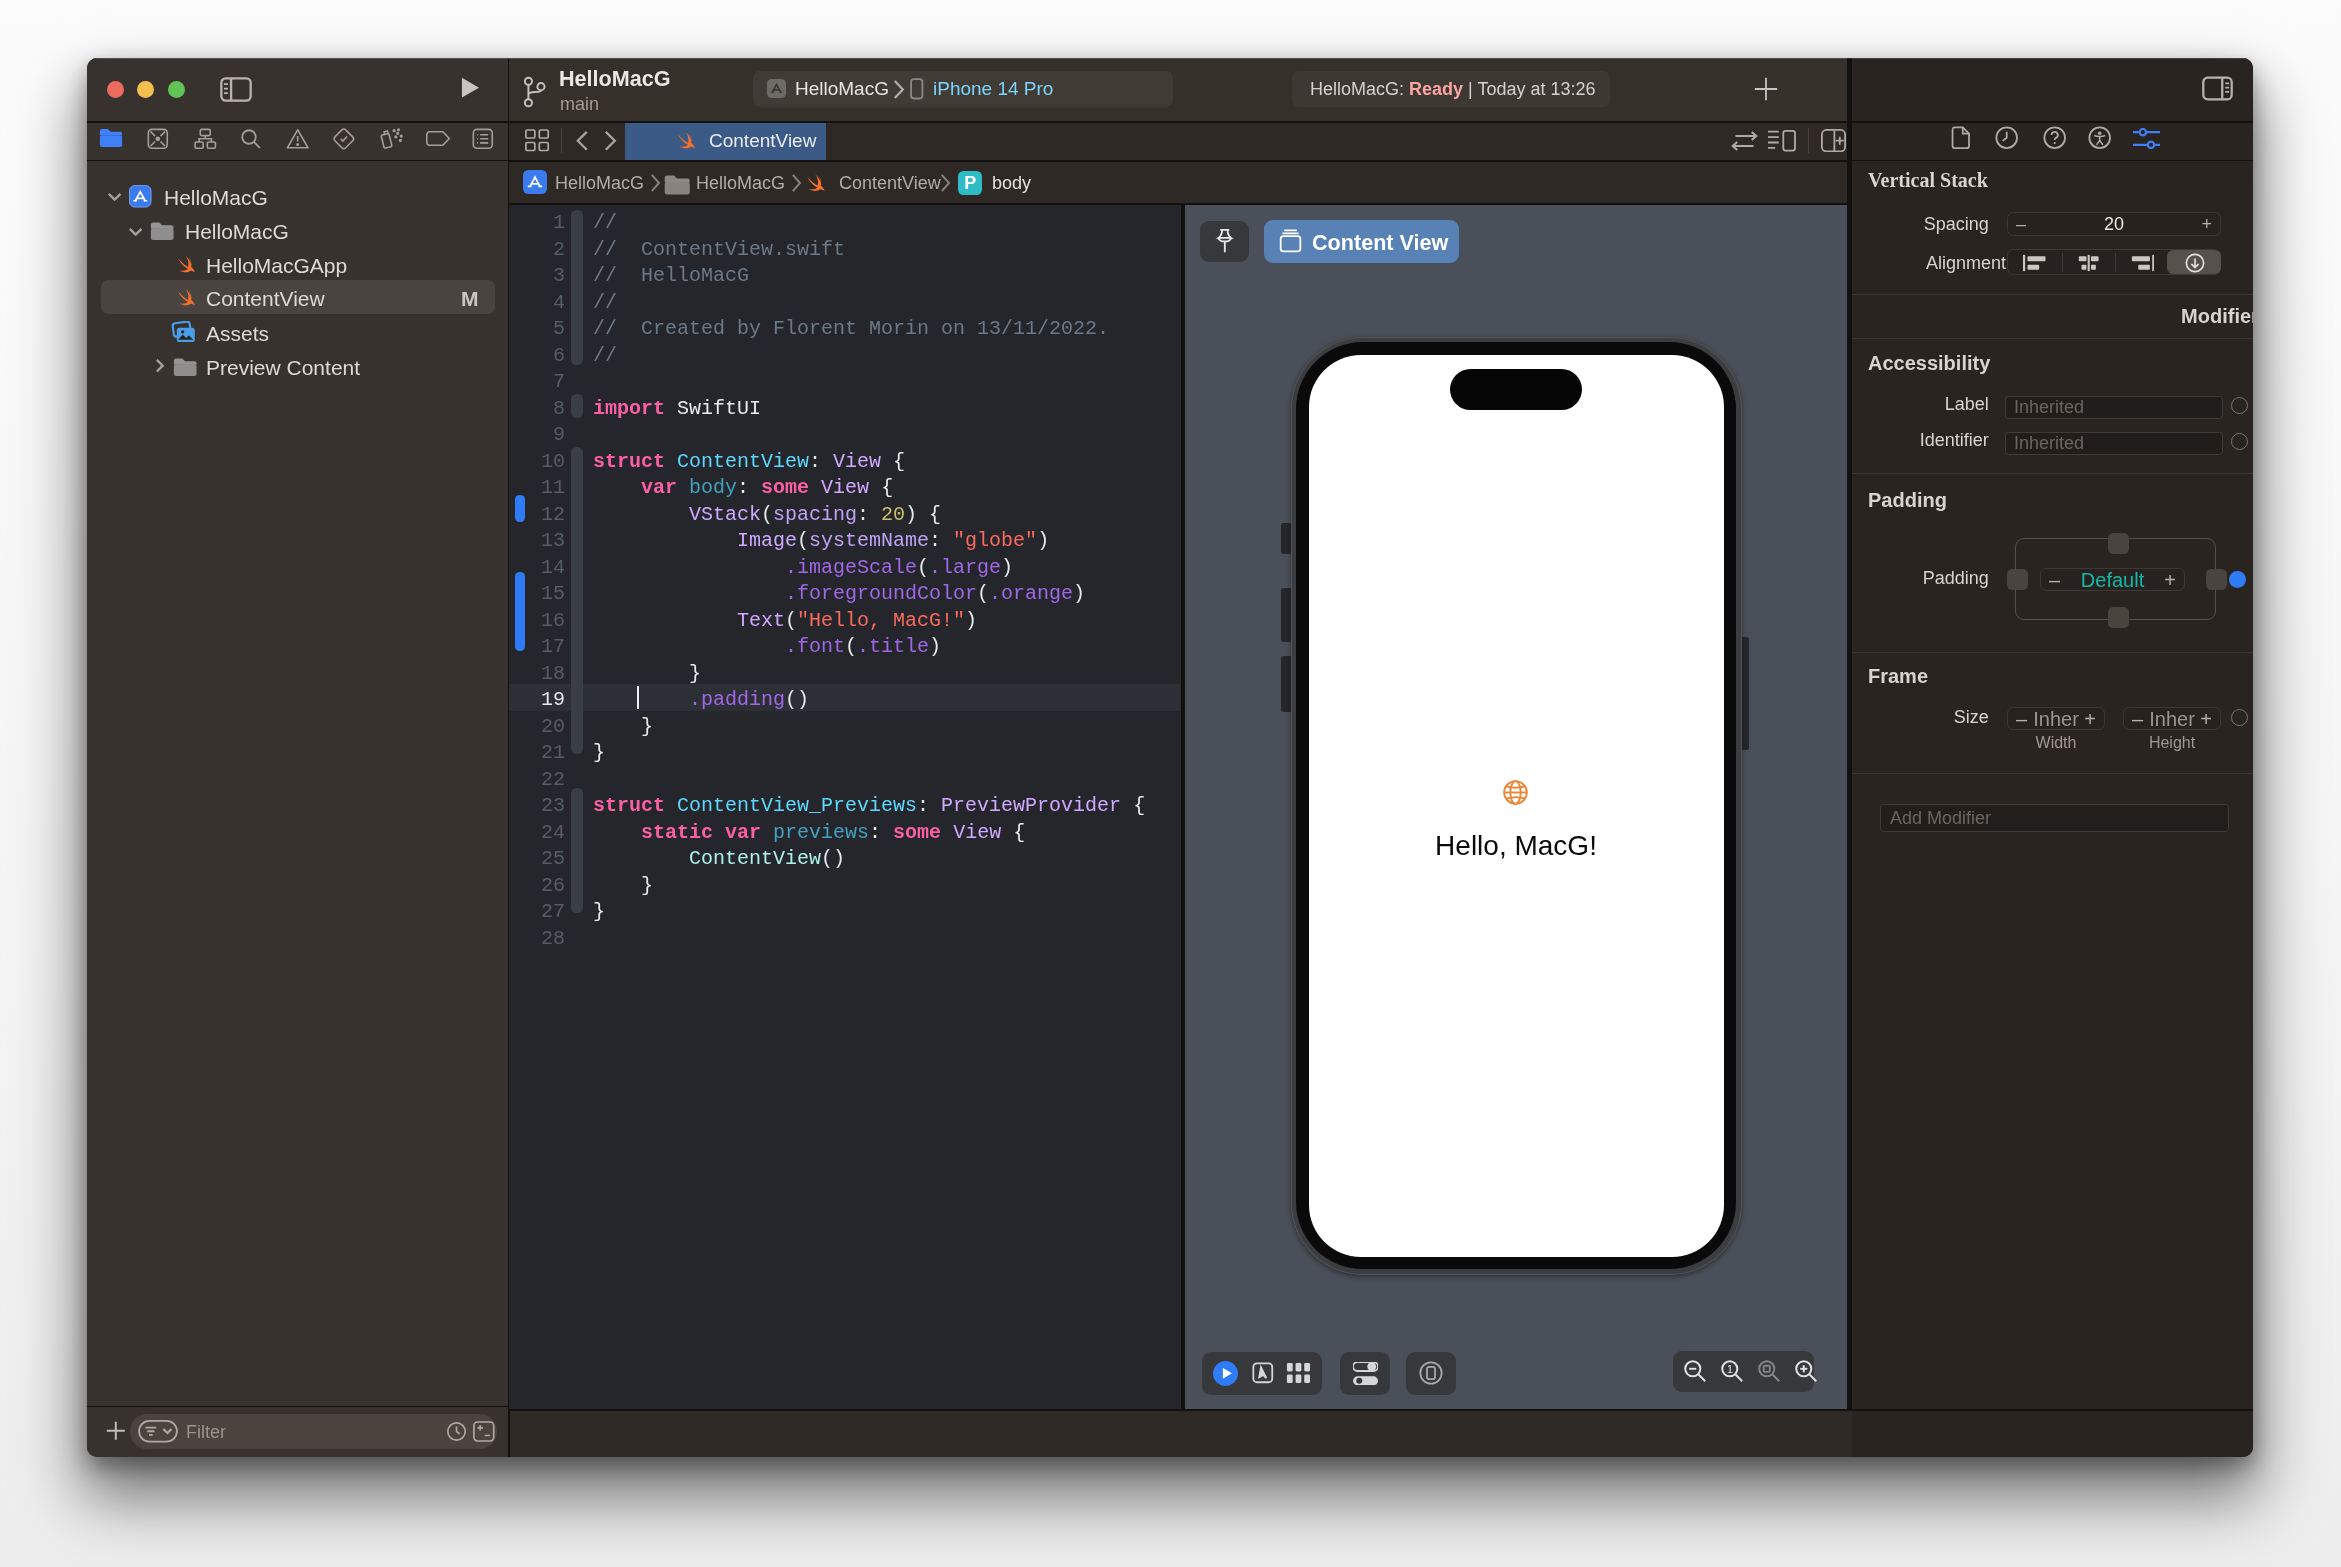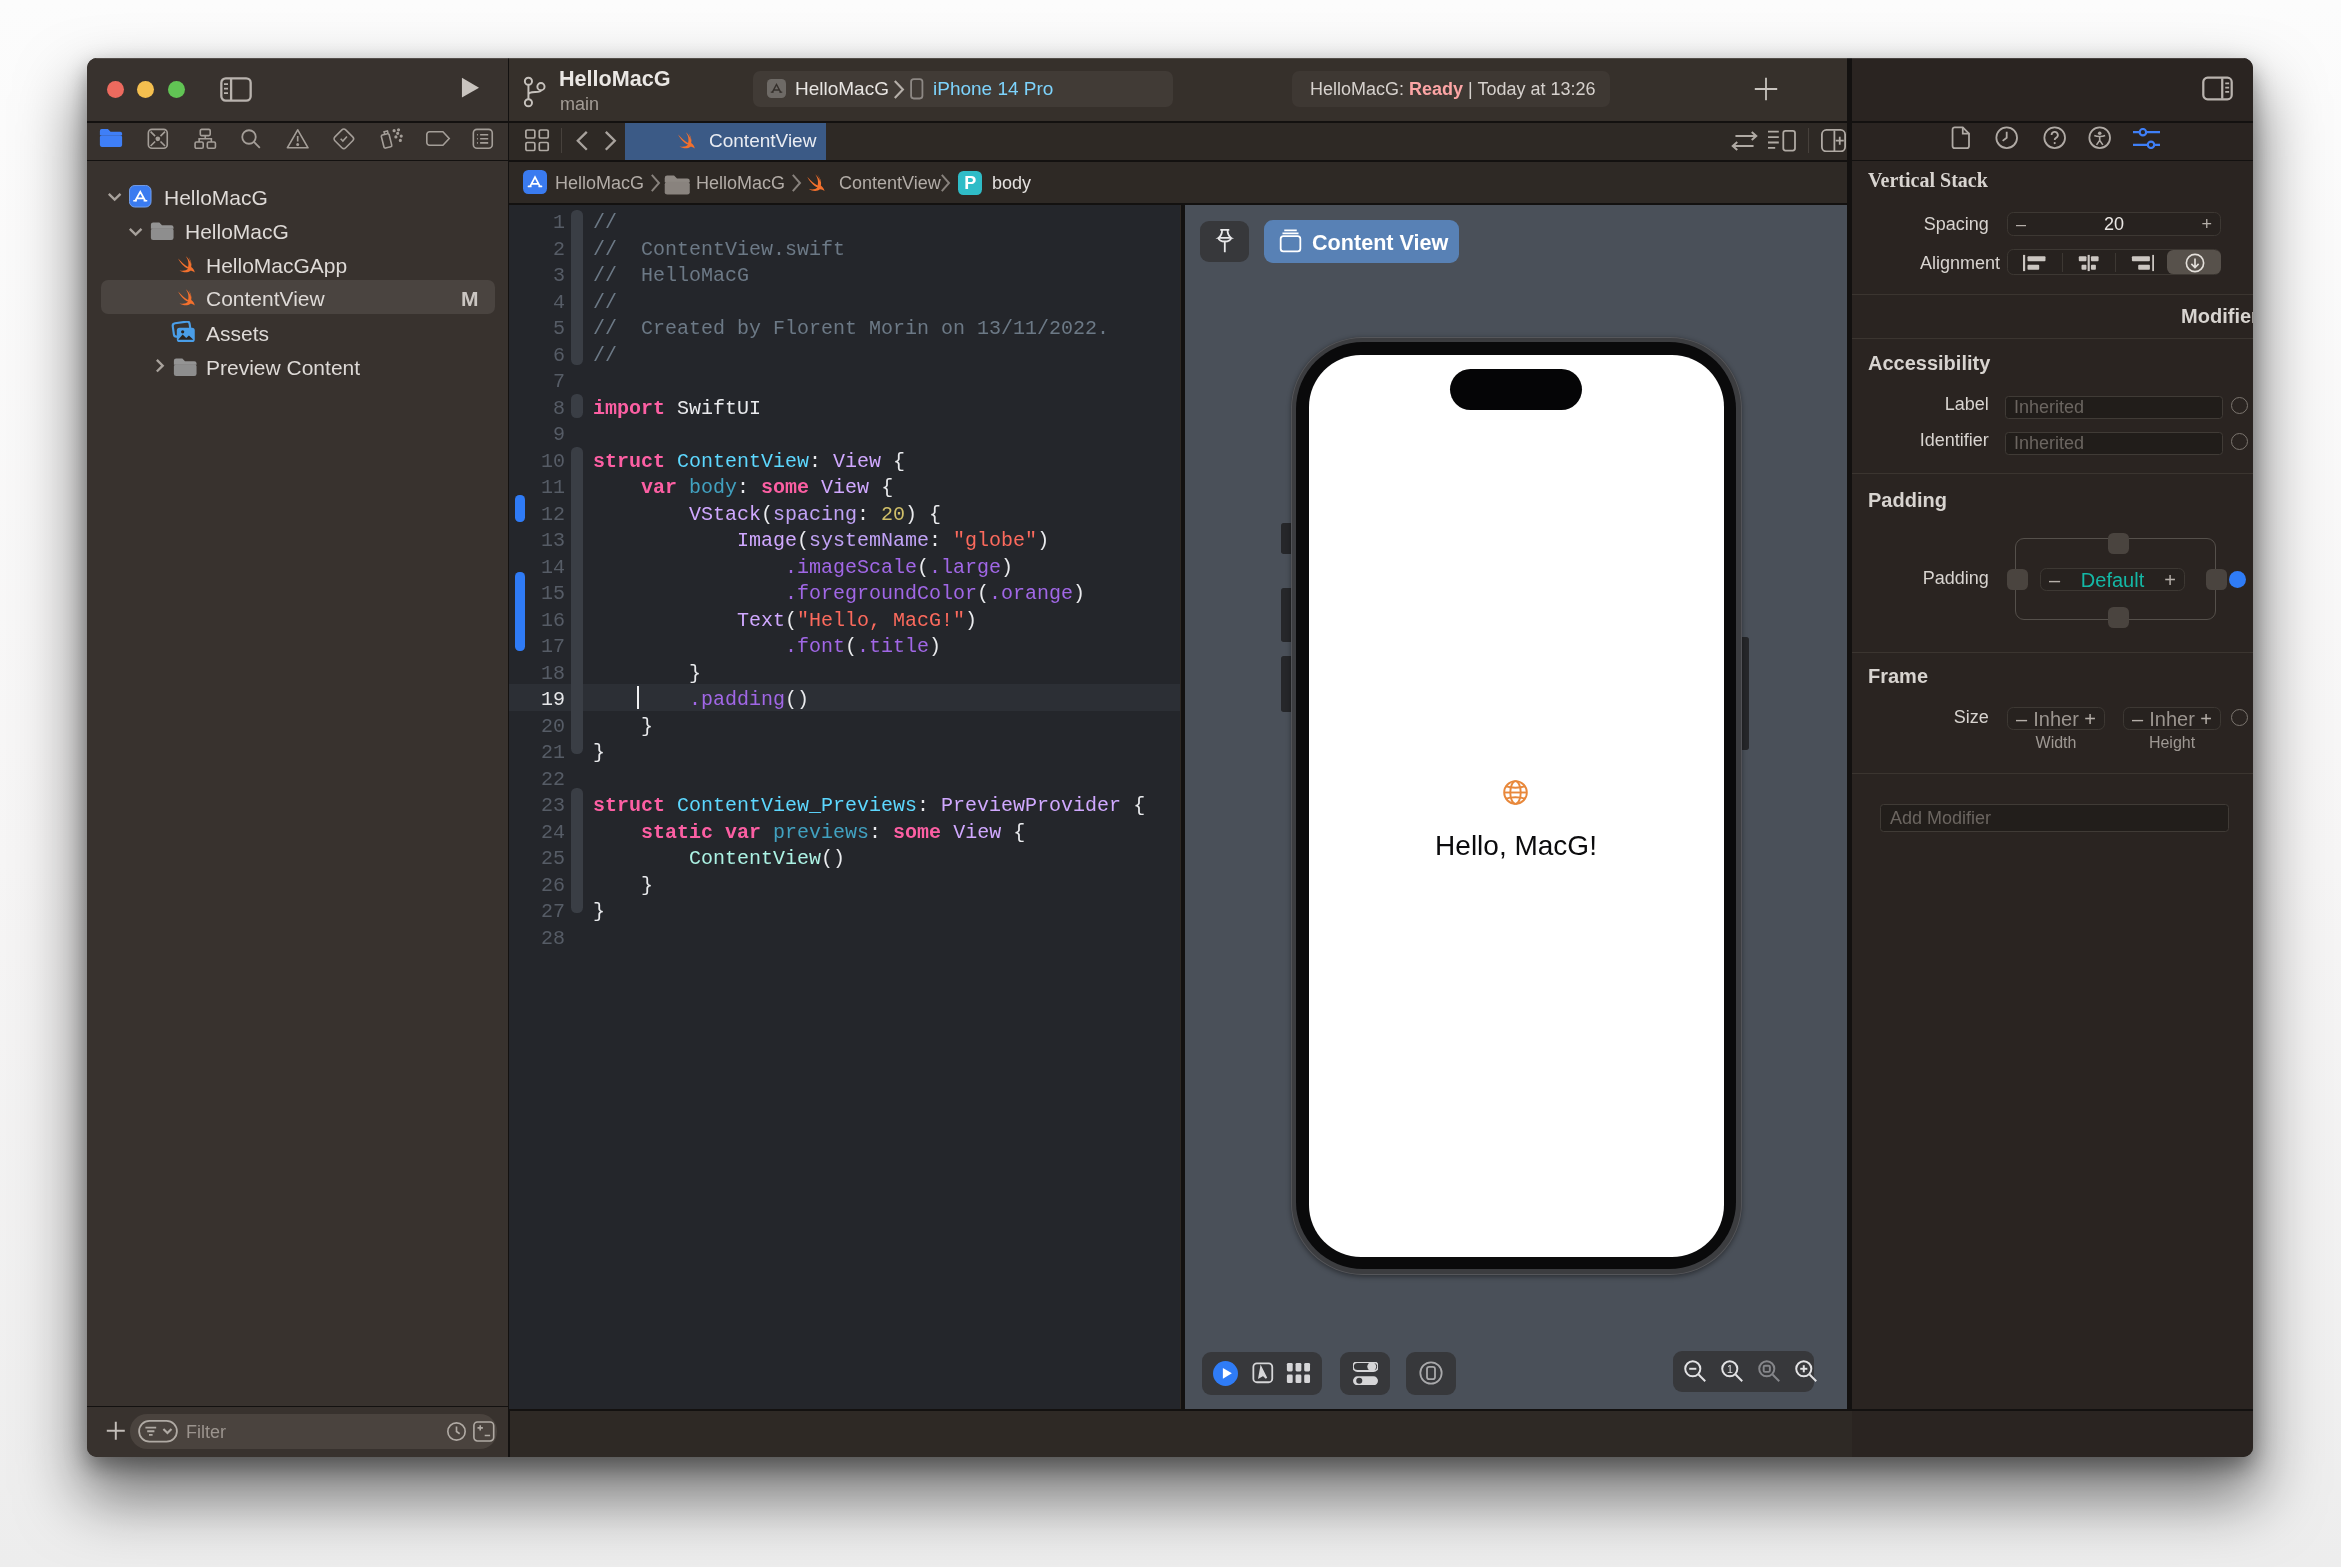--- a/index.html
+++ b/index.html
@@ -483,21 +483,21 @@
         <circle cx="20" cy="18.5" r="3.6" fill="#2a2421"></circle>
     </svg>
     <div class="abs" style="left:0;top:102px;width:402px;height:0.9px;background:#131110;"></div>
     <div class="ins-h" style="top:111px;font-family:Liberation Serif, serif;">Vertical Stack</div>
     <div class="ins-lbl" style="left:1.8px;top:156px;">Spacing</div>
     <div class="stepper" style="left:155px;top:154px;width:214px;">
       <span class="mi">–</span>
         <span class="mid">20</span>
         <span class="pl">+</span>
     </div>
-    <div class="ins-lbl" style="left:13px;top:195px;">Alignment</div>
+    <div class="ins-lbl" style="left:19px;top:195px;">Alignment</div>
     <div class="abs" style="left:155px;top:191px;width:214px;height:26px;background:#27221f;border:0.9px solid #3d3833;box-sizing:border-box;border-radius:6.3px;">
       <div class="abs" style="left:54px;top:2.7px;width:0.9px;height:19px;background:#3d3833;"></div>
       <div class="abs" style="left:107px;top:2.7px;width:0.9px;height:19px;background:#3d3833;"></div>
       <div class="abs" style="left:159px;top:0px;width:54px;height:24px;background:#57514b;border-radius:6.3px;"></div>
       <svg class="abs" style="left:15.3px;top:3.6px;" width="23.4" height="18" viewBox="0 0 26 20" fill="#cbc6c1">
         <rect x="0" y="1" width="2.4" height="18"></rect>
         <rect x="5" y="2.5" width="20" height="5.5" rx="1"></rect>
         <rect x="5" y="12" width="13" height="5.5" rx="1"></rect>
       </svg>
       <svg class="abs" style="left:69px;top:3.6px;" width="23.4" height="18" viewBox="0 0 26 20" fill="#cbc6c1">

